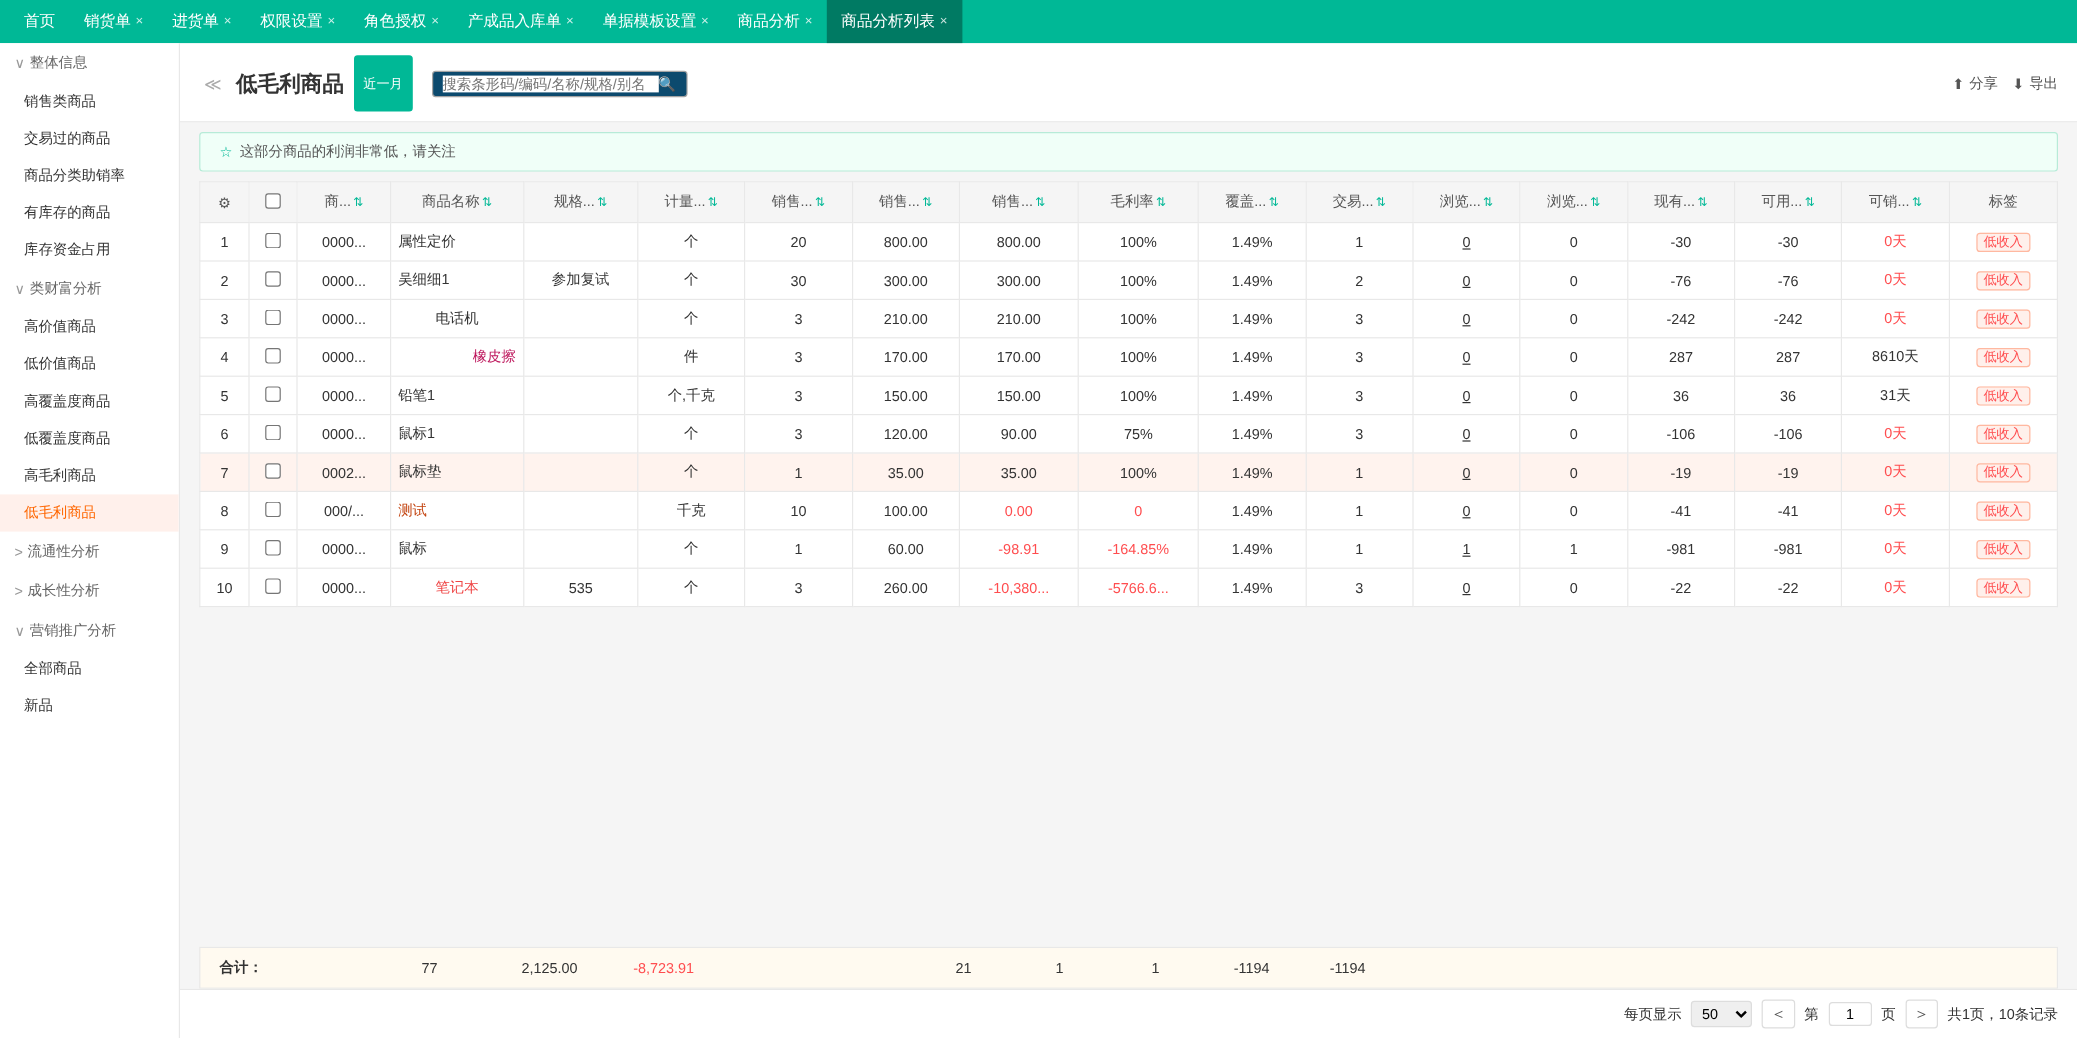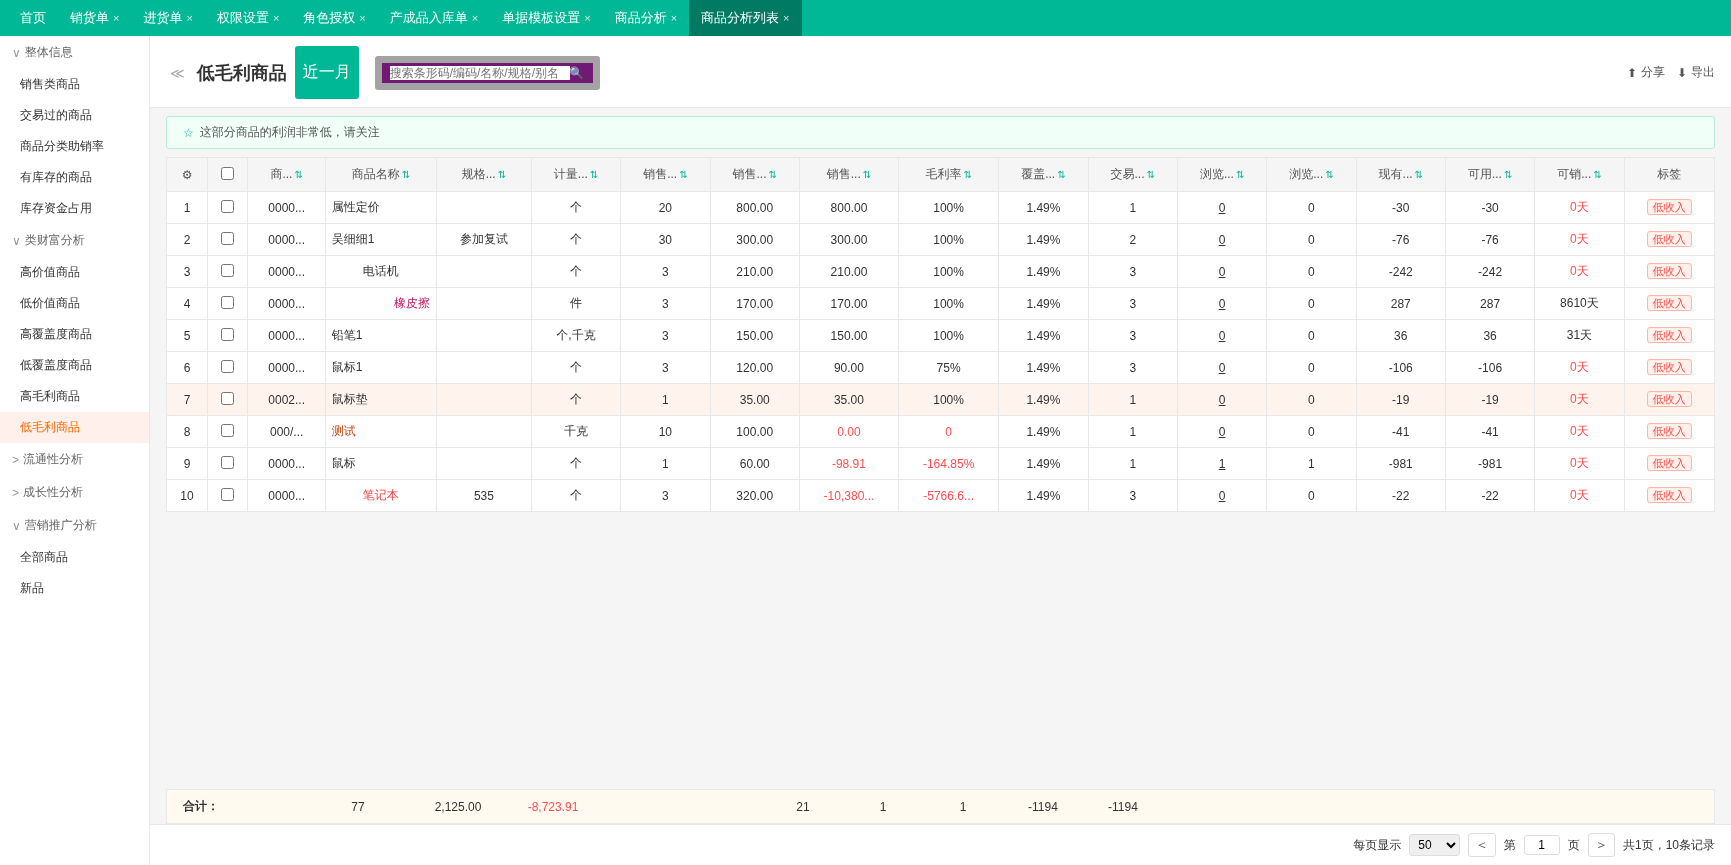--- a/index.html
+++ b/index.html
@@ -80,31 +80,31 @@
       font-size: 18px;
       font-weight: bold;
       color: #333;
     }
     .tag-btn {
       background: #00b896;
       color: #fff;
       border: none;
       border-radius: 3px;
       padding: 16px 8px;
-      font-size: 16px;
+      font-size: 11px;
       cursor: pointer;
     }
     .search-box {
       display: flex;
       align-items: center;
-      border: 7px solid #a3a3a3;
+      border: 1px solid #a3a3a3;
       border-radius: 3px;
       padding: 3px 8px;
       margin-left: 8px;
-      background: #701a75;
+      background: #0c4a6e;
     }
     .search-box input {
       border: none;
       outline: none;
       font-size: 12px;
       width: 180px;
       color: #999;
     }
     .search-icon { color: #00b896; cursor: pointer; }
     .spacer { flex: 1; }
@@ -559,21 +559,21 @@
       <td><span class="tag-low-income">低收入</span></td>
     </tr>
             <tr>
       <td>10</td>
       <td><input type="checkbox" style=""></td>
       <td>0000...</td>
       <td style="text-align:center;cursor:pointer;color:#ef4444">笔记本</td>
       <td>535</td>
       <td>个</td>
       <td>3</td>
-      <td>320.00</td>
+      <td>260.00</td>
       <td style="color:#ff4d4f">-10,380...</td>
       <td style="color:#ff4d4f">-5766.6...</td>
       <td>1.49%</td>
       <td>3</td>
       <td><span class="underline-link">0</span></td>
       <td>0</td>
       <td>-22</td>
       <td>-22</td>
       <td style="color:#ff4d4f">0天</td>
       <td><span class="tag-low-income">低收入</span></td>

